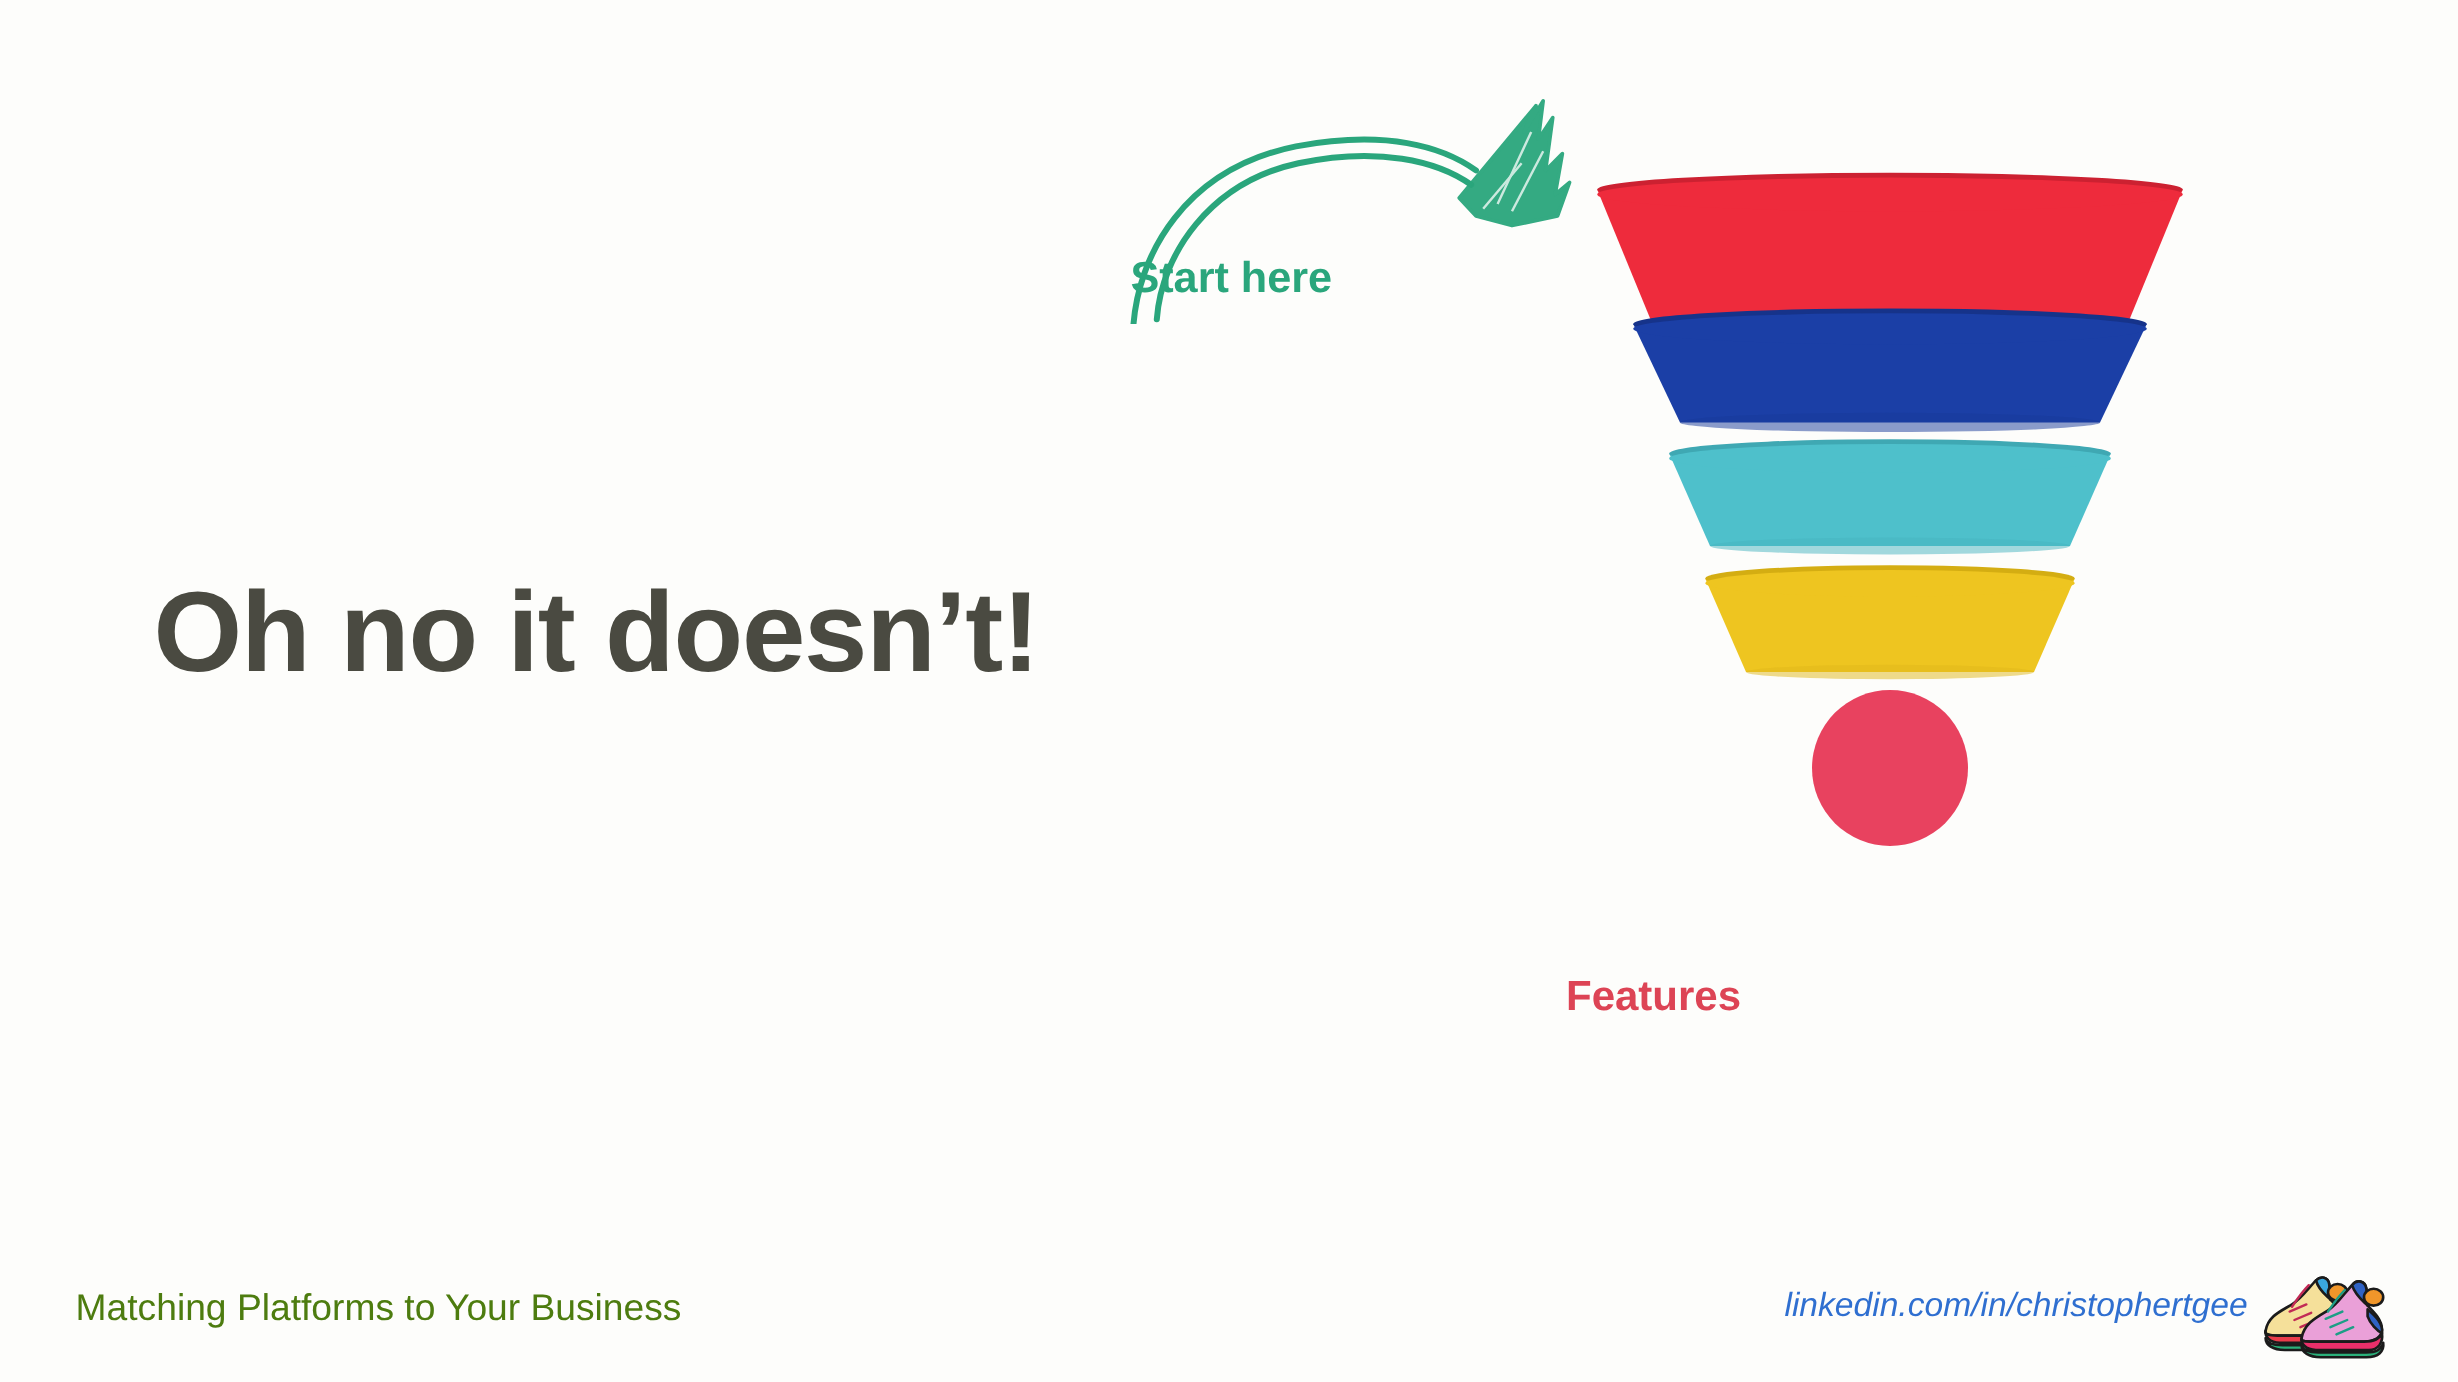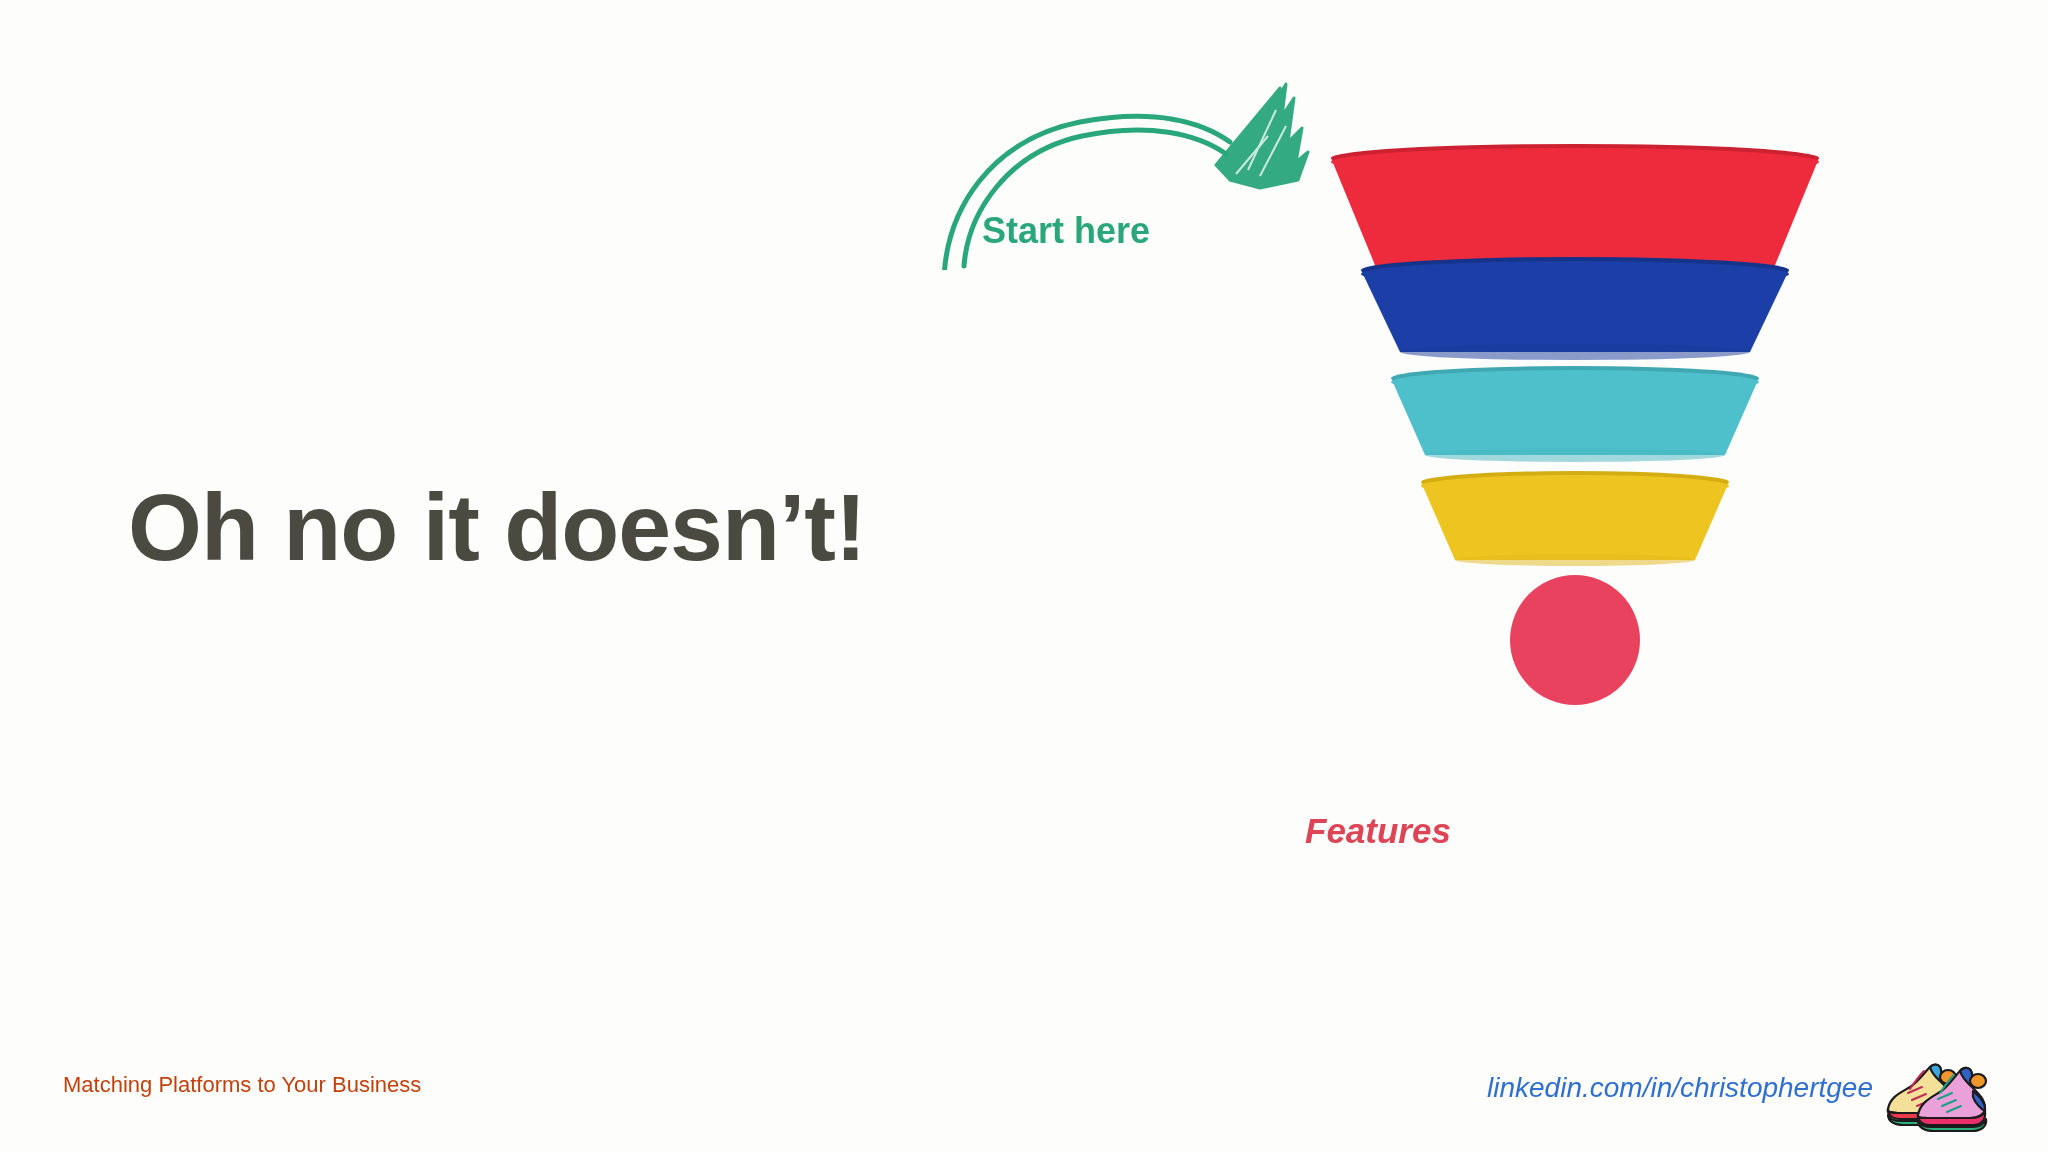--- a/index.html
+++ b/index.html
@@ -40,21 +40,20 @@
     height: 200px;
   }
   #start-here-label {
     position: absolute;
     left: 12px;
     top: 140px;
     font-size: 36px;
     font-weight: 700;
     color: #2aa67c;
     white-space: nowrap;
-    margin-left: 40px;
   }
   #arrow-svg {
     position: absolute;
     left: 0;
     top: 0;
   }
 
   
   #funnel {
     position: absolute;
@@ -80,30 +79,29 @@
     white-space: nowrap;
   }
   #features-label {
     position: absolute;
     left: 1305px;
     top: 811px;
     font-size: 35px;
     font-weight: 700;
     color: #dd4455;
     white-space: nowrap;
-    font-style: italic;
   }
 
   
   #footer-left {
     position: absolute;
     left: 63px;
     top: 1072px;
-    font-size: 22px;
-    color: #c2410c;
+    font-size: 31px;
+    color: #4d7c0f;
     white-space: nowrap;
   }
   #footer-right {
     position: absolute;
     right: 175px;
     top: 1072px;
     font-size: 28px;
     color: #2f6fd0;
     white-space: nowrap;
     font-style: italic;

